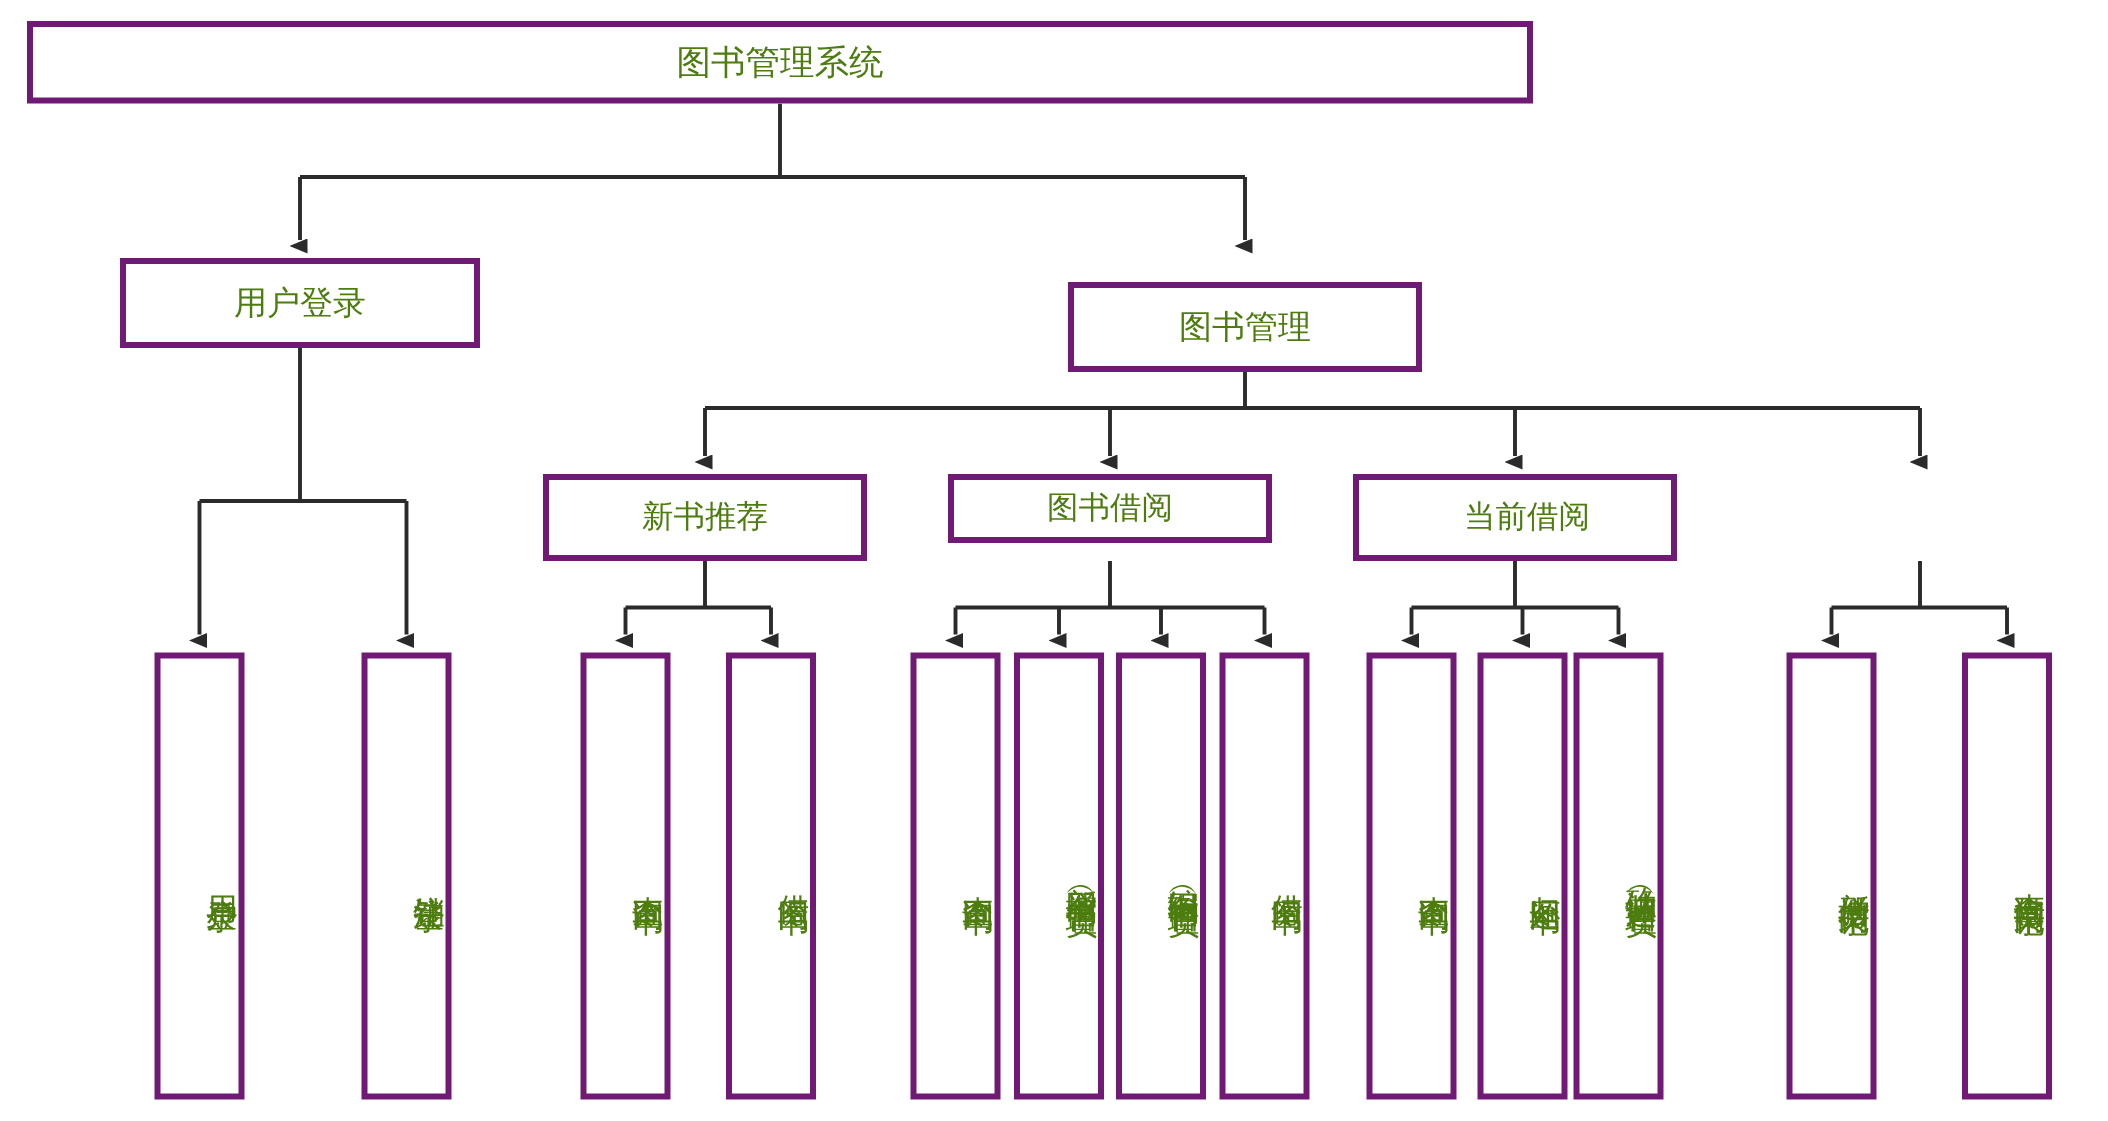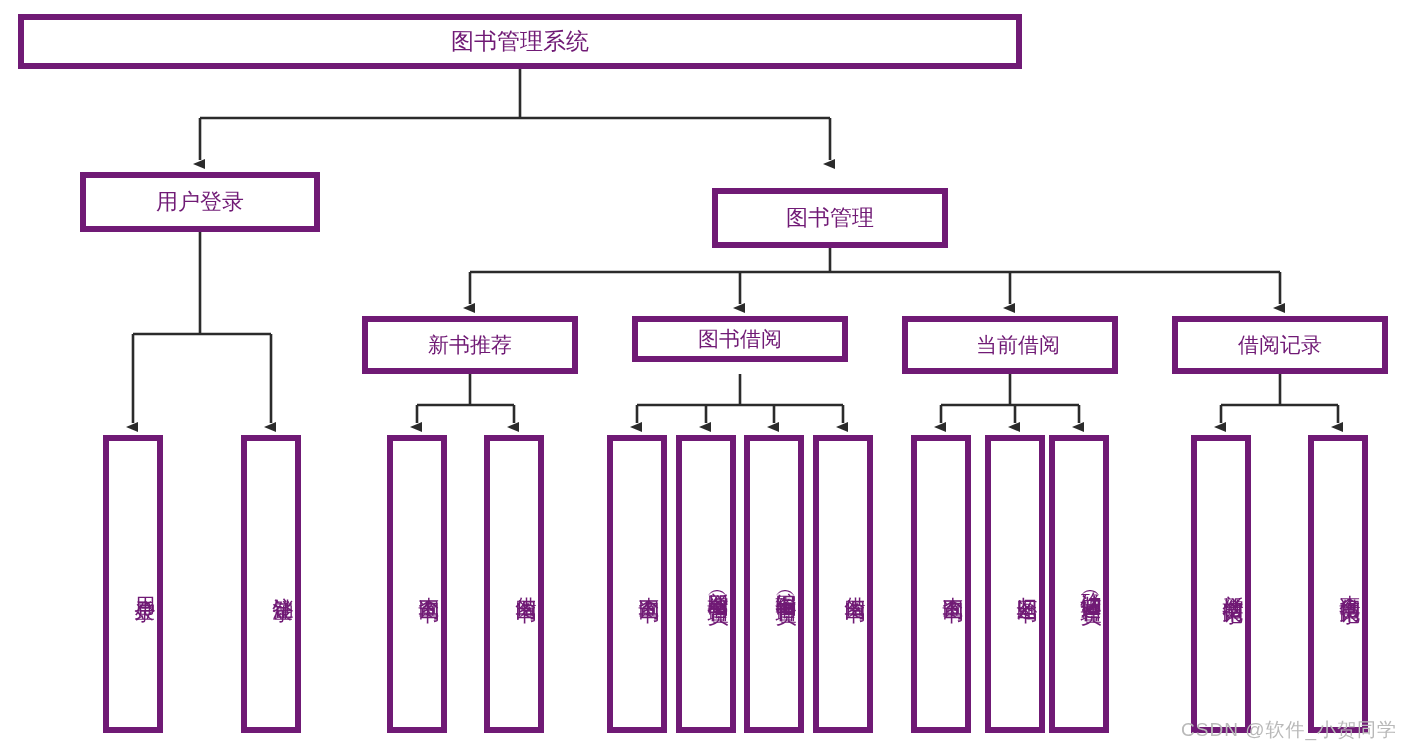--- a/index.html
+++ b/index.html
@@ -13,26 +13,26 @@
   #canvas {
     position: relative;
     width: 1405px;
     height: 747px;
     background: #ffffff;
     overflow: hidden;
   }
   .node {
     position: absolute;
     box-sizing: border-box;
-    border: 6px solid #701a75;
+    border: 4px solid #701a75;
     background: #ffffff;
     display: flex;
     align-items: center;
     justify-content: center;
-    color: #701a75;
+    color: #4d7c0f;
     line-height: 1.12;
     text-align: center;
   }
   .node.root {
     font-size: 23px;
   }
   .node.lvl2 {
     font-size: 22px;
   }
   .node.lvl3 {
@@ -141,23 +141,20 @@
 
   <div class="node lvl3" id="n-l3-0" style="left: 362px; top: 316px; width: 216px; height: 58px;">
     <span>新书推荐</span>
   </div>
   <div class="node lvl3" id="n-l3-1" style="left: 632px; top: 316px; width: 216px; height: 46px;">
     <span>图书借阅</span>
   </div>
   <div class="node lvl3" id="n-l3-2" style="left: 902px; top: 316px; width: 216px; height: 58px; padding-left: 16px;">
     <span>当前借阅</span>
   </div>
-  <div class="node lvl3" id="n-l3-3" style="left: 1172px; top: 316px; width: 216px; height: 58px;">
-    <span>借阅记录</span>
-  </div>
 
   <div class="node leaf" id="n-lf-0" style="left: 103px; top: 435px; width: 60px; height: 298px;">
     <span class="leaf-text">用户登录</span>
   </div>
   <div class="node leaf" id="n-lf-1" style="left: 241px; top: 435px; width: 60px; height: 298px;">
     <span class="leaf-text">注销登录</span>
   </div>
   <div class="node leaf" id="n-lf-2" style="left: 387px; top: 435px; width: 60px; height: 298px;">
     <span class="leaf-text">查询图书</span>
   </div>
@@ -185,14 +182,13 @@
   <div class="node leaf" id="n-lf-10" style="left: 1049px; top: 435px; width: 60px; height: 298px;">
     <span class="leaf-text">确认归还（管理员）</span>
   </div>
   <div class="node leaf" id="n-lf-11" style="left: 1191px; top: 435px; width: 60px; height: 298px;">
     <span class="leaf-text">新增借阅记录</span>
   </div>
   <div class="node leaf" id="n-lf-12" style="left: 1308px; top: 435px; width: 60px; height: 298px;">
     <span class="leaf-text">查询借阅记录</span>
   </div>
 
-  <div id="watermark">CSDN @软件_小贺同学</div>
 </div>
 
 </body></html>

